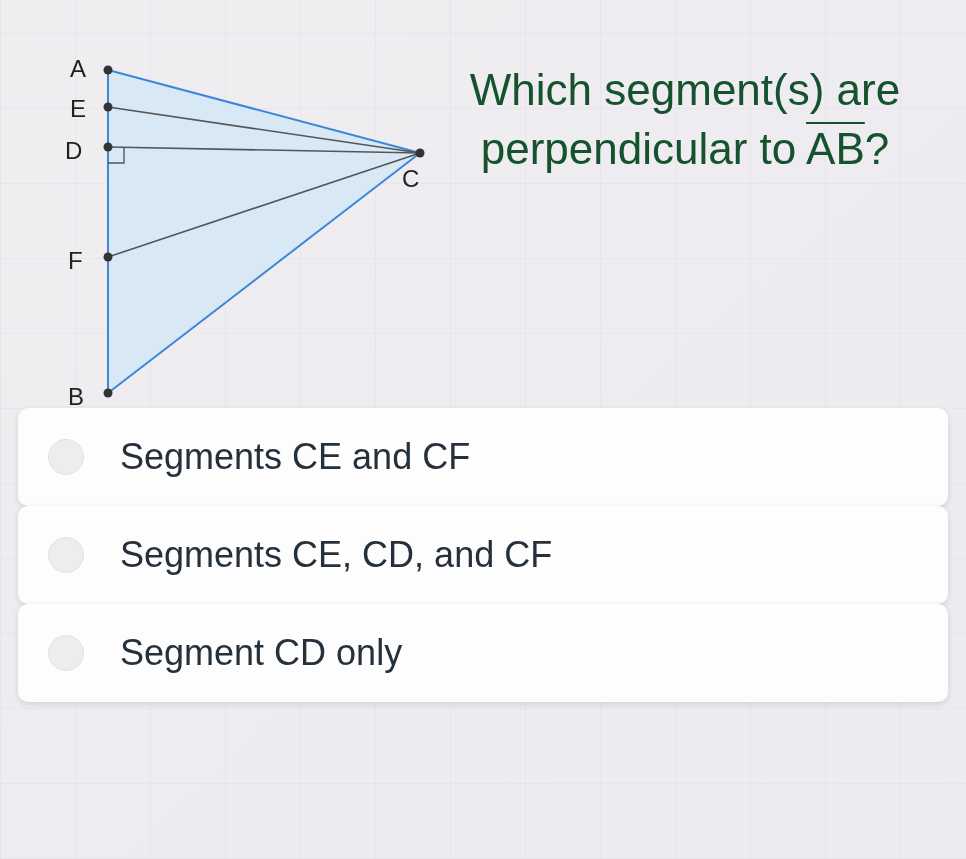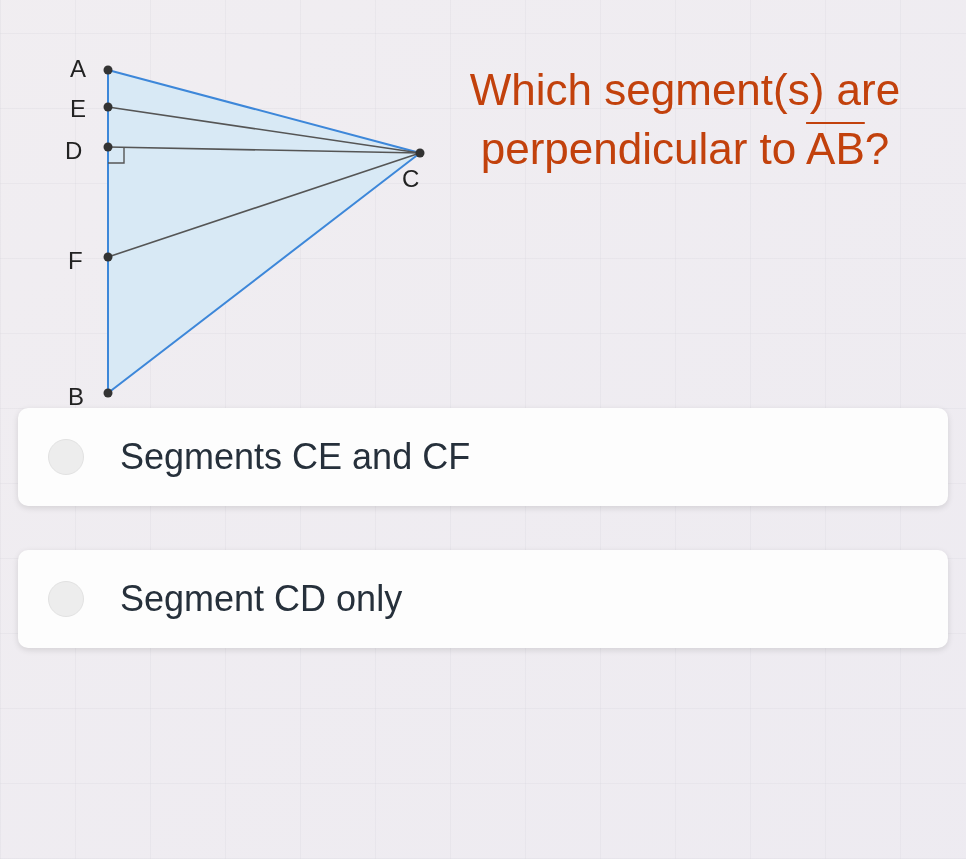--- a/index.html
+++ b/index.html
@@ -23,21 +23,21 @@
     width: 380px;
     height: 370px;
   }
 
   .question {
     position: absolute;
     left: 420px;
     top: 60px;
     width: 530px;
     font-size: 44px;
-    color: #c2410c;
+    color: #14532d;
     line-height: 1.35;
     text-align: center;
     font-weight: 400;
   }
   .overline {
     text-decoration: overline;
     text-decoration-thickness: 2px;
     margin-top: 30px;
   }
 
@@ -45,21 +45,20 @@
     position: absolute;
     left: 18px;
     top: 408px;
     width: 930px;
   }
   .option {
     background: #fdfdfd;
     border-radius: 10px;
     box-shadow: 0 2px 6px rgba(0,0,0,0.12);
     padding: 28px 30px;
-    margin-bottom: 44px;
     display: flex;
     align-items: center;
     cursor: pointer;
   }
   .radio {
     width: 36px;
     height: 36px;
     border-radius: 50%;
     background: #ededed;
     border: 1px solid #e2e2e2;
@@ -115,15 +114,19 @@
   <span>perpendicular to </span><span class="overline">AB</span><span>?</span>
 </div>
 
 <div class="options">
   <div class="option">
     <div class="radio"></div>
     <div class="option-label">Segments CE and CF</div>
   </div>
   <div class="option">
     <div class="radio"></div>
+    <div class="option-label">Segments CE, CD, and CF</div>
+  </div>
+  <div class="option">
+    <div class="radio"></div>
     <div class="option-label">Segment CD only</div>
   </div>
 </div>
 
 </body></html>

